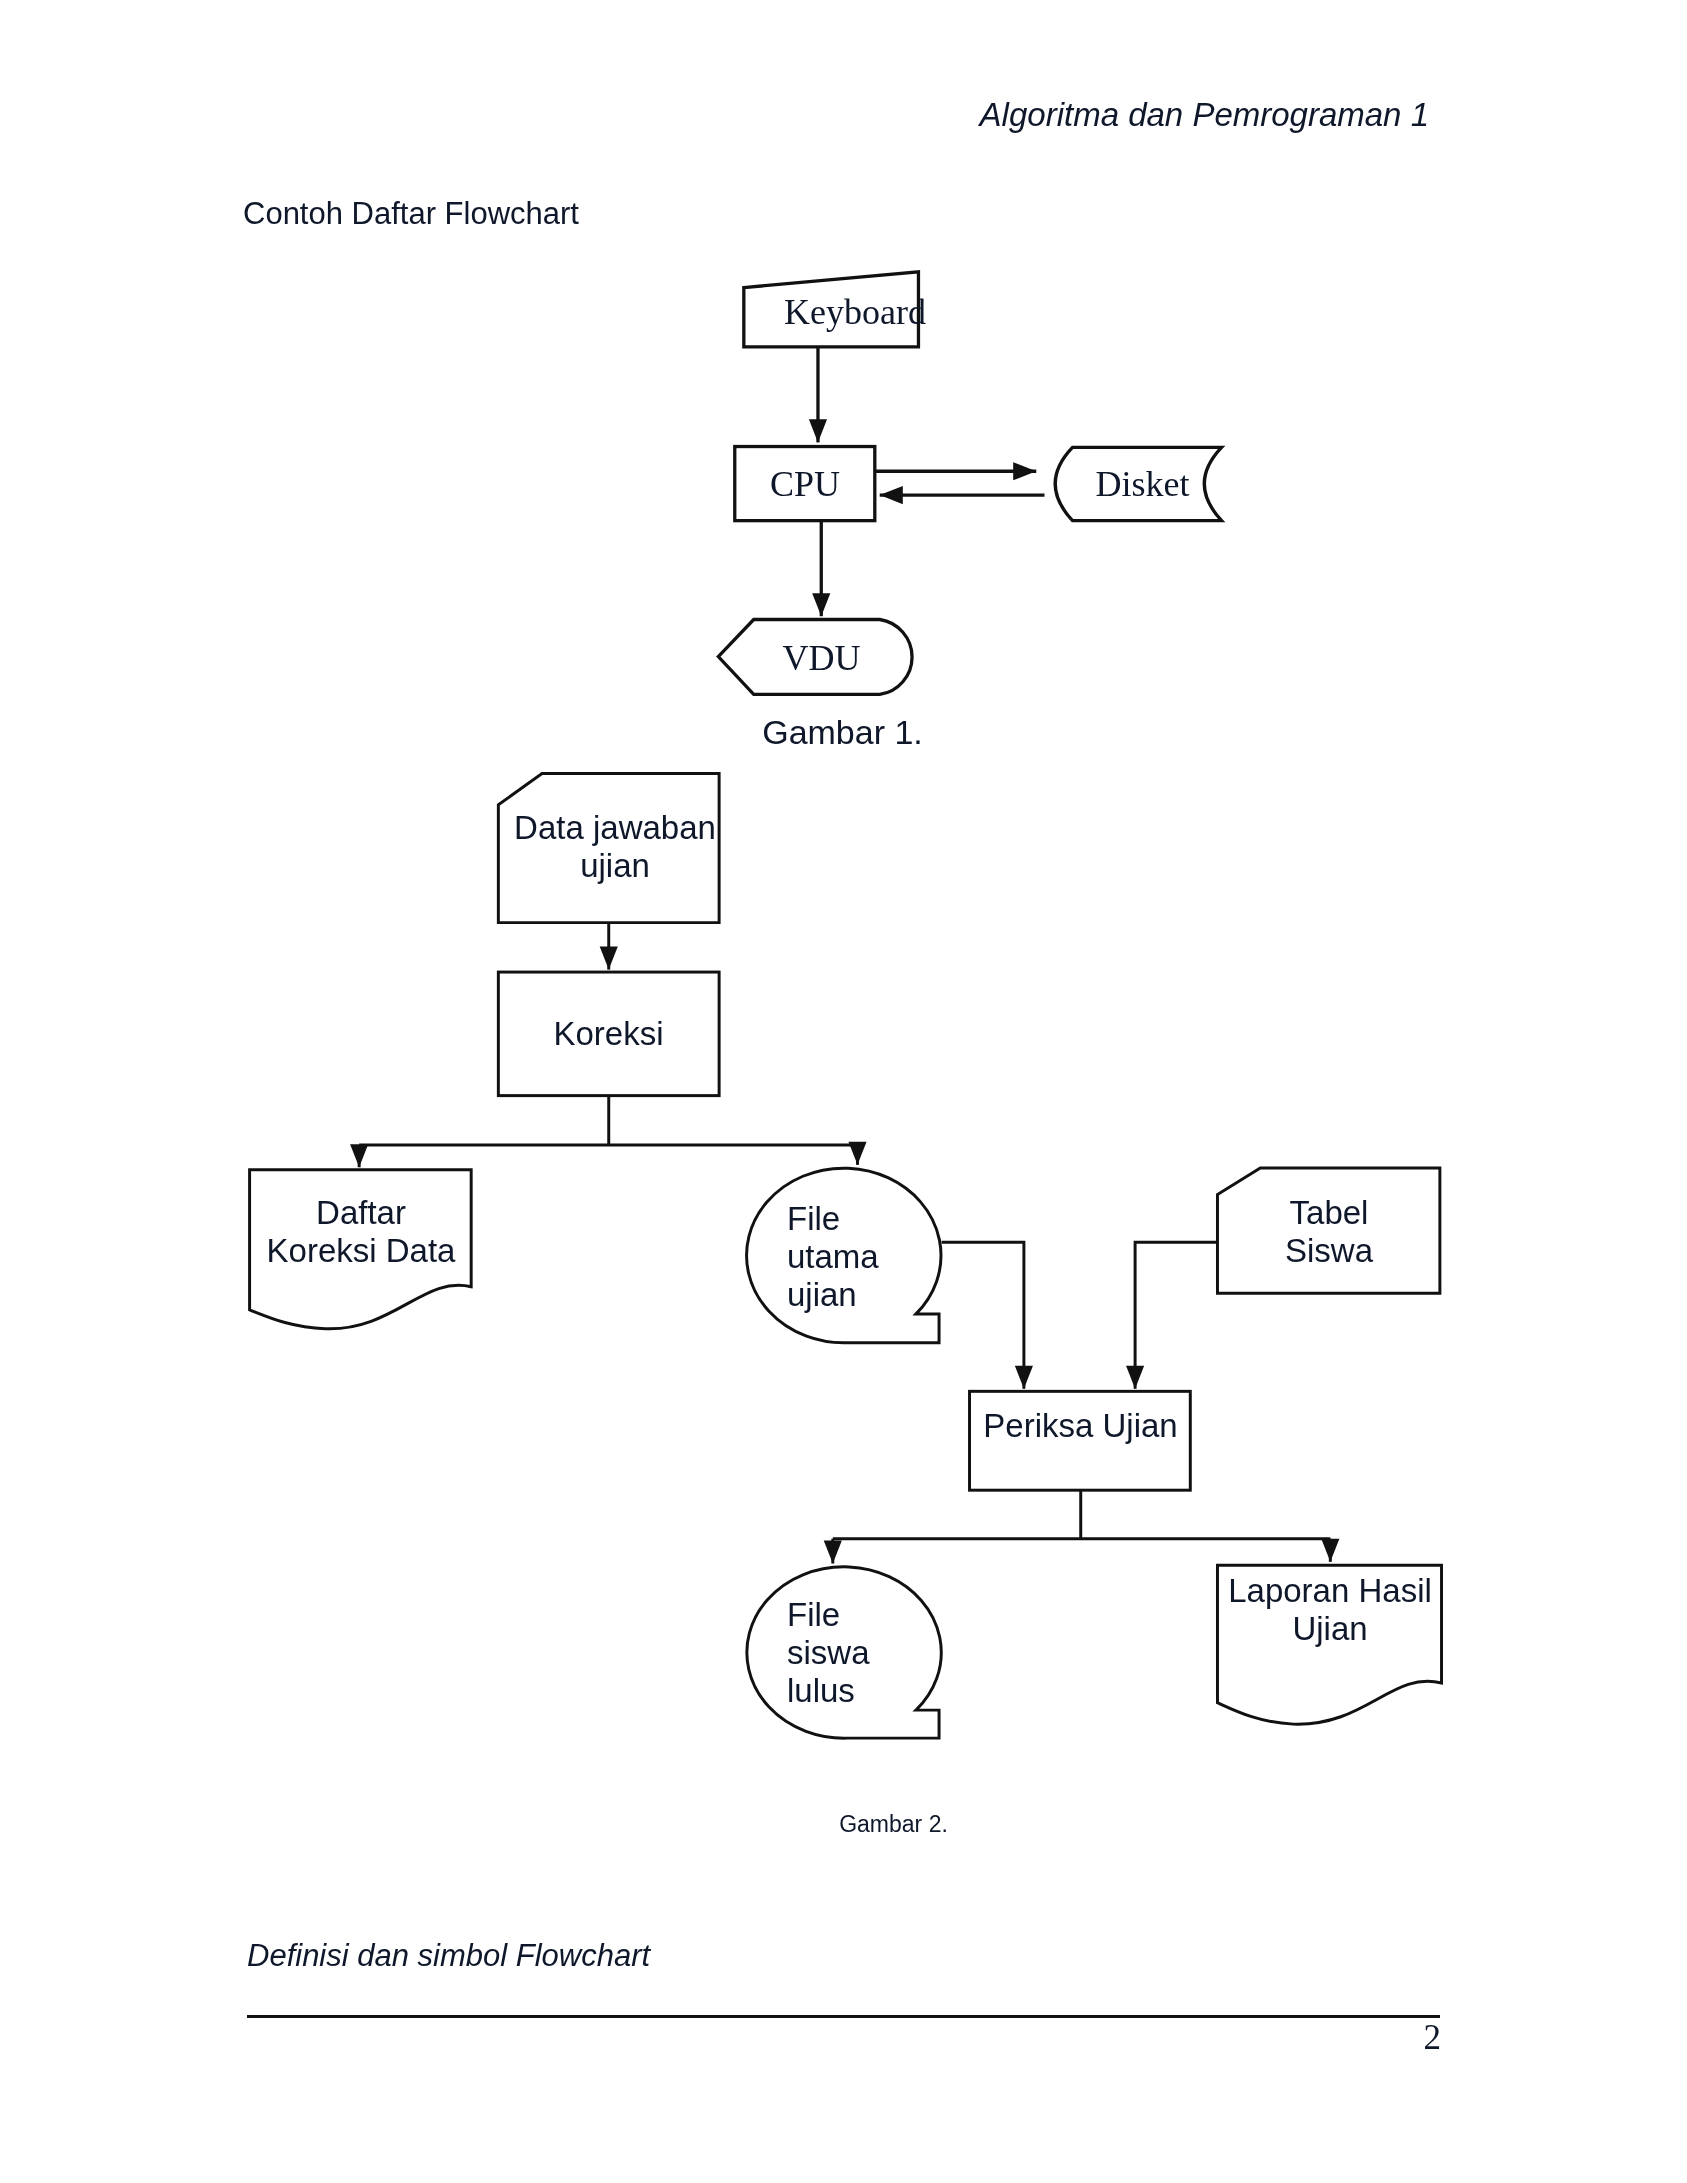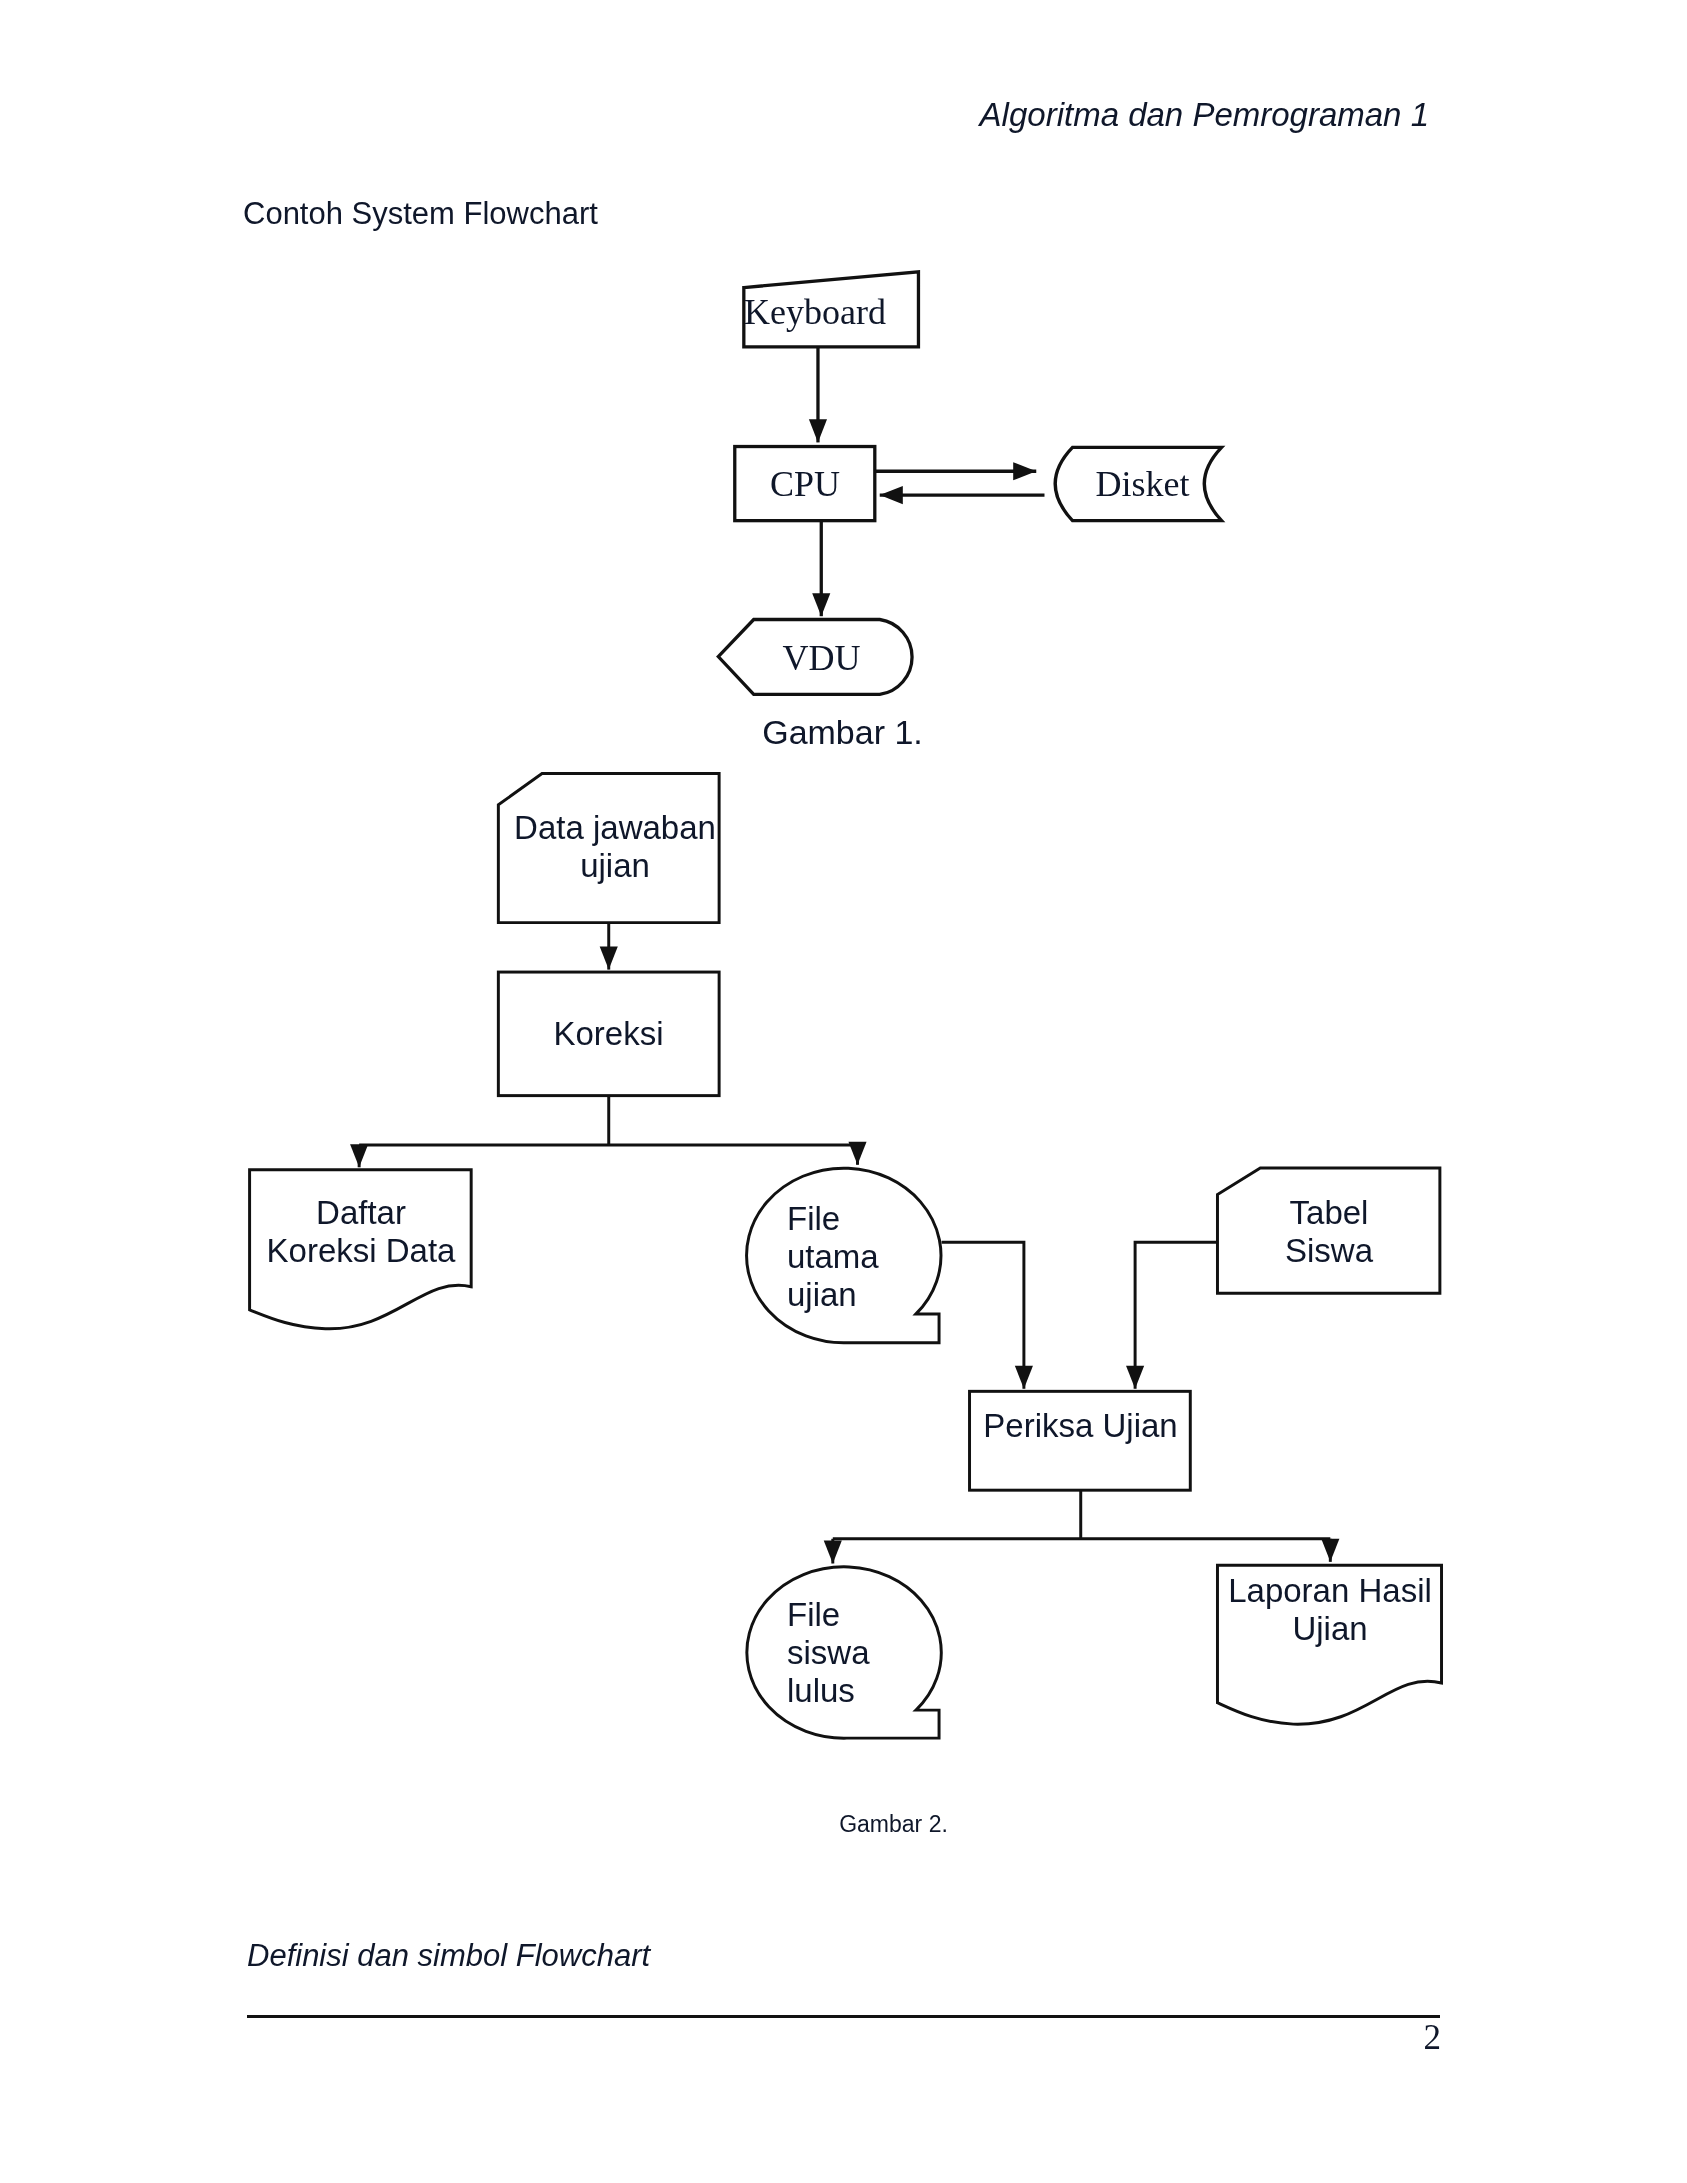--- a/index.html
+++ b/index.html
@@ -65,21 +65,21 @@
     font-family:"Liberation Serif", serif;
     font-size:35px;
   }
 </style>
 </head>
 <body>
 
 <div class="page">
 
   <div class="abs page-header">Algoritma dan Pemrograman 1</div>
-  <div class="abs section-title">Contoh System Flowchart</div>
+  <div class="abs section-title">Contoh Daftar Flowchart</div>
 
   <svg class="canvas" width="1687" height="2183" viewBox="0 0 2048 2650" xmlns="http://www.w3.org/2000/svg">
     <defs>
       <marker id="arr" markerUnits="userSpaceOnUse" markerWidth="34" markerHeight="28" refX="30" refY="13" orient="auto">
         <path d="M 2 2 L 30 13 L 2 24 Z" fill="#111"></path>
       </marker>
     </defs>
 
     <g fill="none" stroke="#111" stroke-width="4">
       <path d="M 903 349 L 1115 330 L 1115 421 L 903 421 Z"></path>
@@ -108,21 +108,21 @@
       <line x1="436" y1="1390" x2="436" y2="1417" marker-end="url(#arr)"></line>
       <line x1="1041" y1="1390" x2="1041" y2="1414" marker-end="url(#arr)"></line>
       <path d="M 1143 1508 L 1243 1508 L 1243 1686" marker-end="url(#arr)"></path>
       <path d="M 1478 1508 L 1378 1508 L 1378 1686" marker-end="url(#arr)"></path>
       <path d="M 1312 1809 L 1312 1868 M 1011 1868 L 1615 1868"></path>
       <line x1="1011" y1="1868" x2="1011" y2="1898" marker-end="url(#arr)"></line>
       <line x1="1615" y1="1868" x2="1615" y2="1896" marker-end="url(#arr)"></line>
     </g>
   </svg>
 
-  <div class="abs node-label serif-label" style="left:744px;top:276px;width:142px;height:71px;">Keyboard</div>
+  <div class="abs node-label serif-label" style="left:744px;top:276px;width:142px;height:71px;padding-left:40px;">Keyboard</div>
   <div class="abs node-label serif-label" style="left:735px;top:447px;width:140px;height:74px;">CPU</div>
   <div class="abs node-label serif-label" style="left:1064px;top:447px;width:157px;height:73px;">Disket</div>
   <div class="abs node-label serif-label" style="left:739px;top:620px;width:165px;height:75px;">VDU</div>
   <div class="abs caption" style="left:719px;top:713px;width:247px;">Gambar 1.</div>
 
   <div class="abs node-label sans-label" style="left:511px;top:778px;width:208px;height:137px;">Data jawaban
 ujian</div>
   <div class="abs node-label sans-label" style="left:250px;top:1172px;width:222px;height:120px;">Daftar
 Koreksi Data</div>
   <div class="abs node-label sans-label" style="left:498px;top:972px;width:221px;height:124px;">Koreksi</div>

